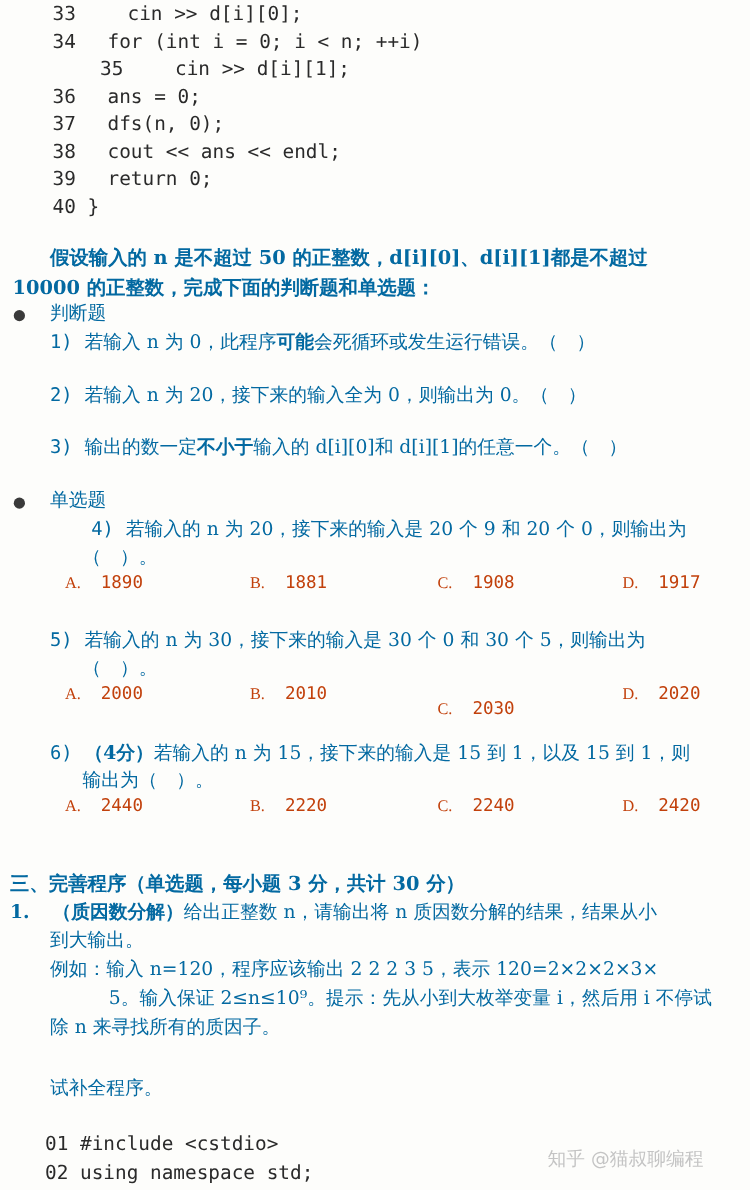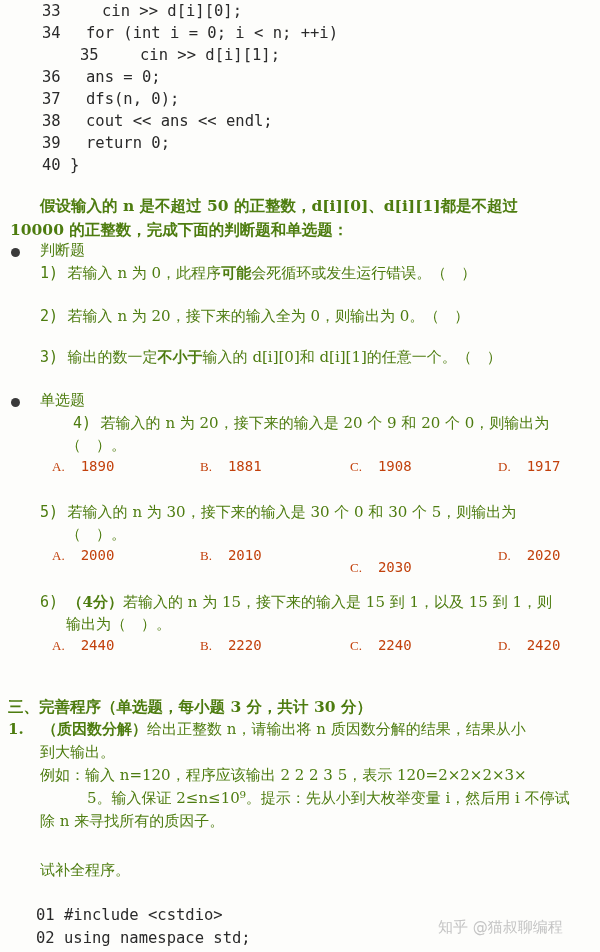--- a/index.html
+++ b/index.html
@@ -8,21 +8,21 @@
     background: #fdfdfb;
     color: #1c1c1c;
     font-family: "DejaVu Serif", "Liberation Serif", serif;
     position: relative;
   }
   .abs { position: absolute; white-space: nowrap; }
   .mono { font-family: "DejaVu Sans Mono", "Liberation Mono", monospace; }
   .code-line { font-size: 15.5px; color: #2a2a2a; }
   .code-line .ln { display: inline-block; width: 28px; }
   .bold { font-weight: bold; }
-  .txt { font-size: 15px; color: #4d7c0f; }
+  .txt { font-size: 15px; color: #0369a1; }
   .bullet {
     position: absolute; width: 9px; height: 9px; border-radius: 50%;
     background: #3a3a3a;
   }
   .opt { font-size: 14px; color: #c2410c; }
   .opt .lbl { font-family: "Liberation Serif", serif; margin-right: 16px; font-size: 13px; }
   .watermark { color: #c4c4c4; font-family: "DejaVu Sans", sans-serif; font-size: 15px; }
 </style>
 </head>
 <body>

